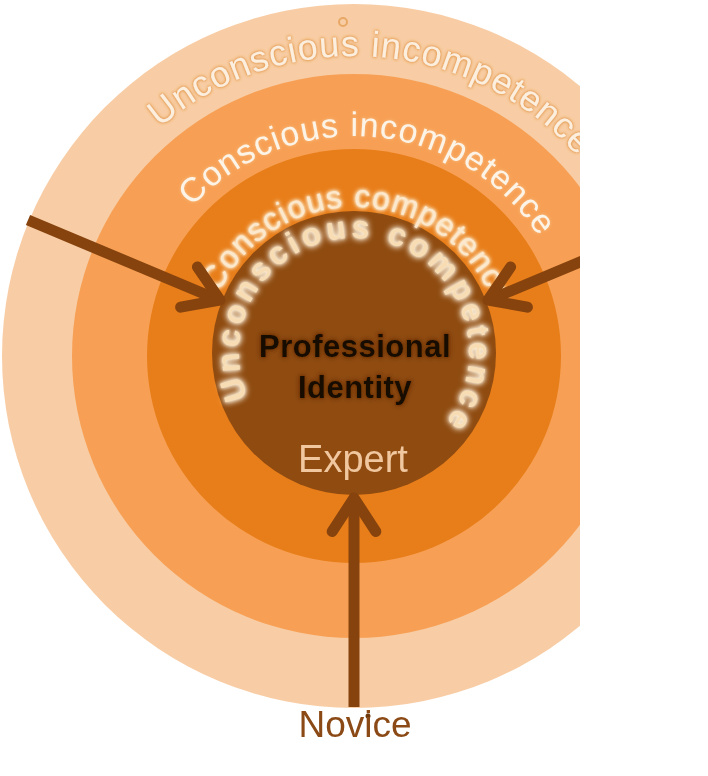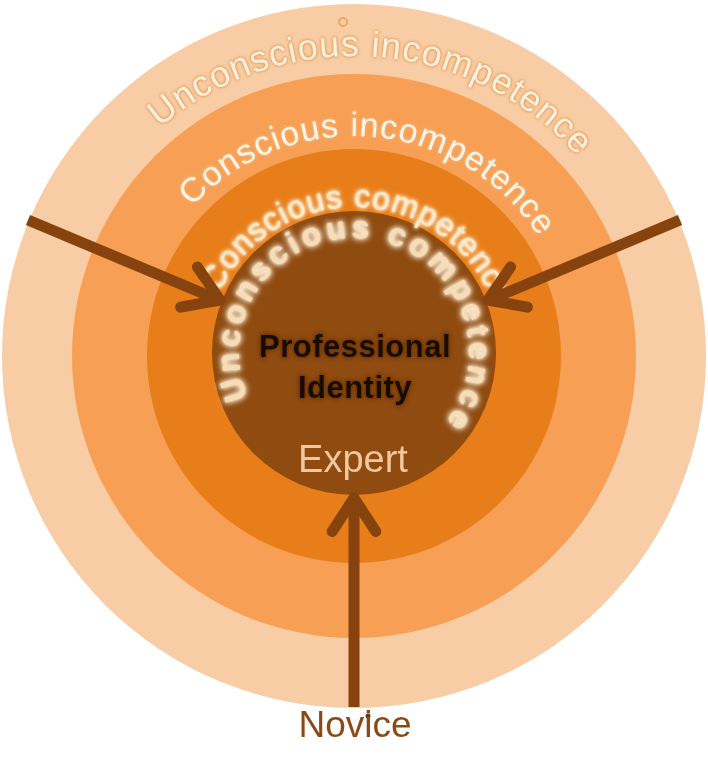--- a/index.html
+++ b/index.html
@@ -3,21 +3,21 @@
 <meta charset="utf-8">
 <style>
   html, body {
     margin: 0;
     padding: 0;
     background: #ffffff;
     font-family: "Liberation Sans", sans-serif;
   }
   .stage {
     position: relative;
-    width: 708px;
+    width: 580px;
     height: 776px;
     background: #ffffff;
     overflow: hidden;
     border-radius: 11px;
   }
   svg { display: block; }
   text { font-family: "Liberation Sans", sans-serif; }
 </style>
 </head>
 <body>

